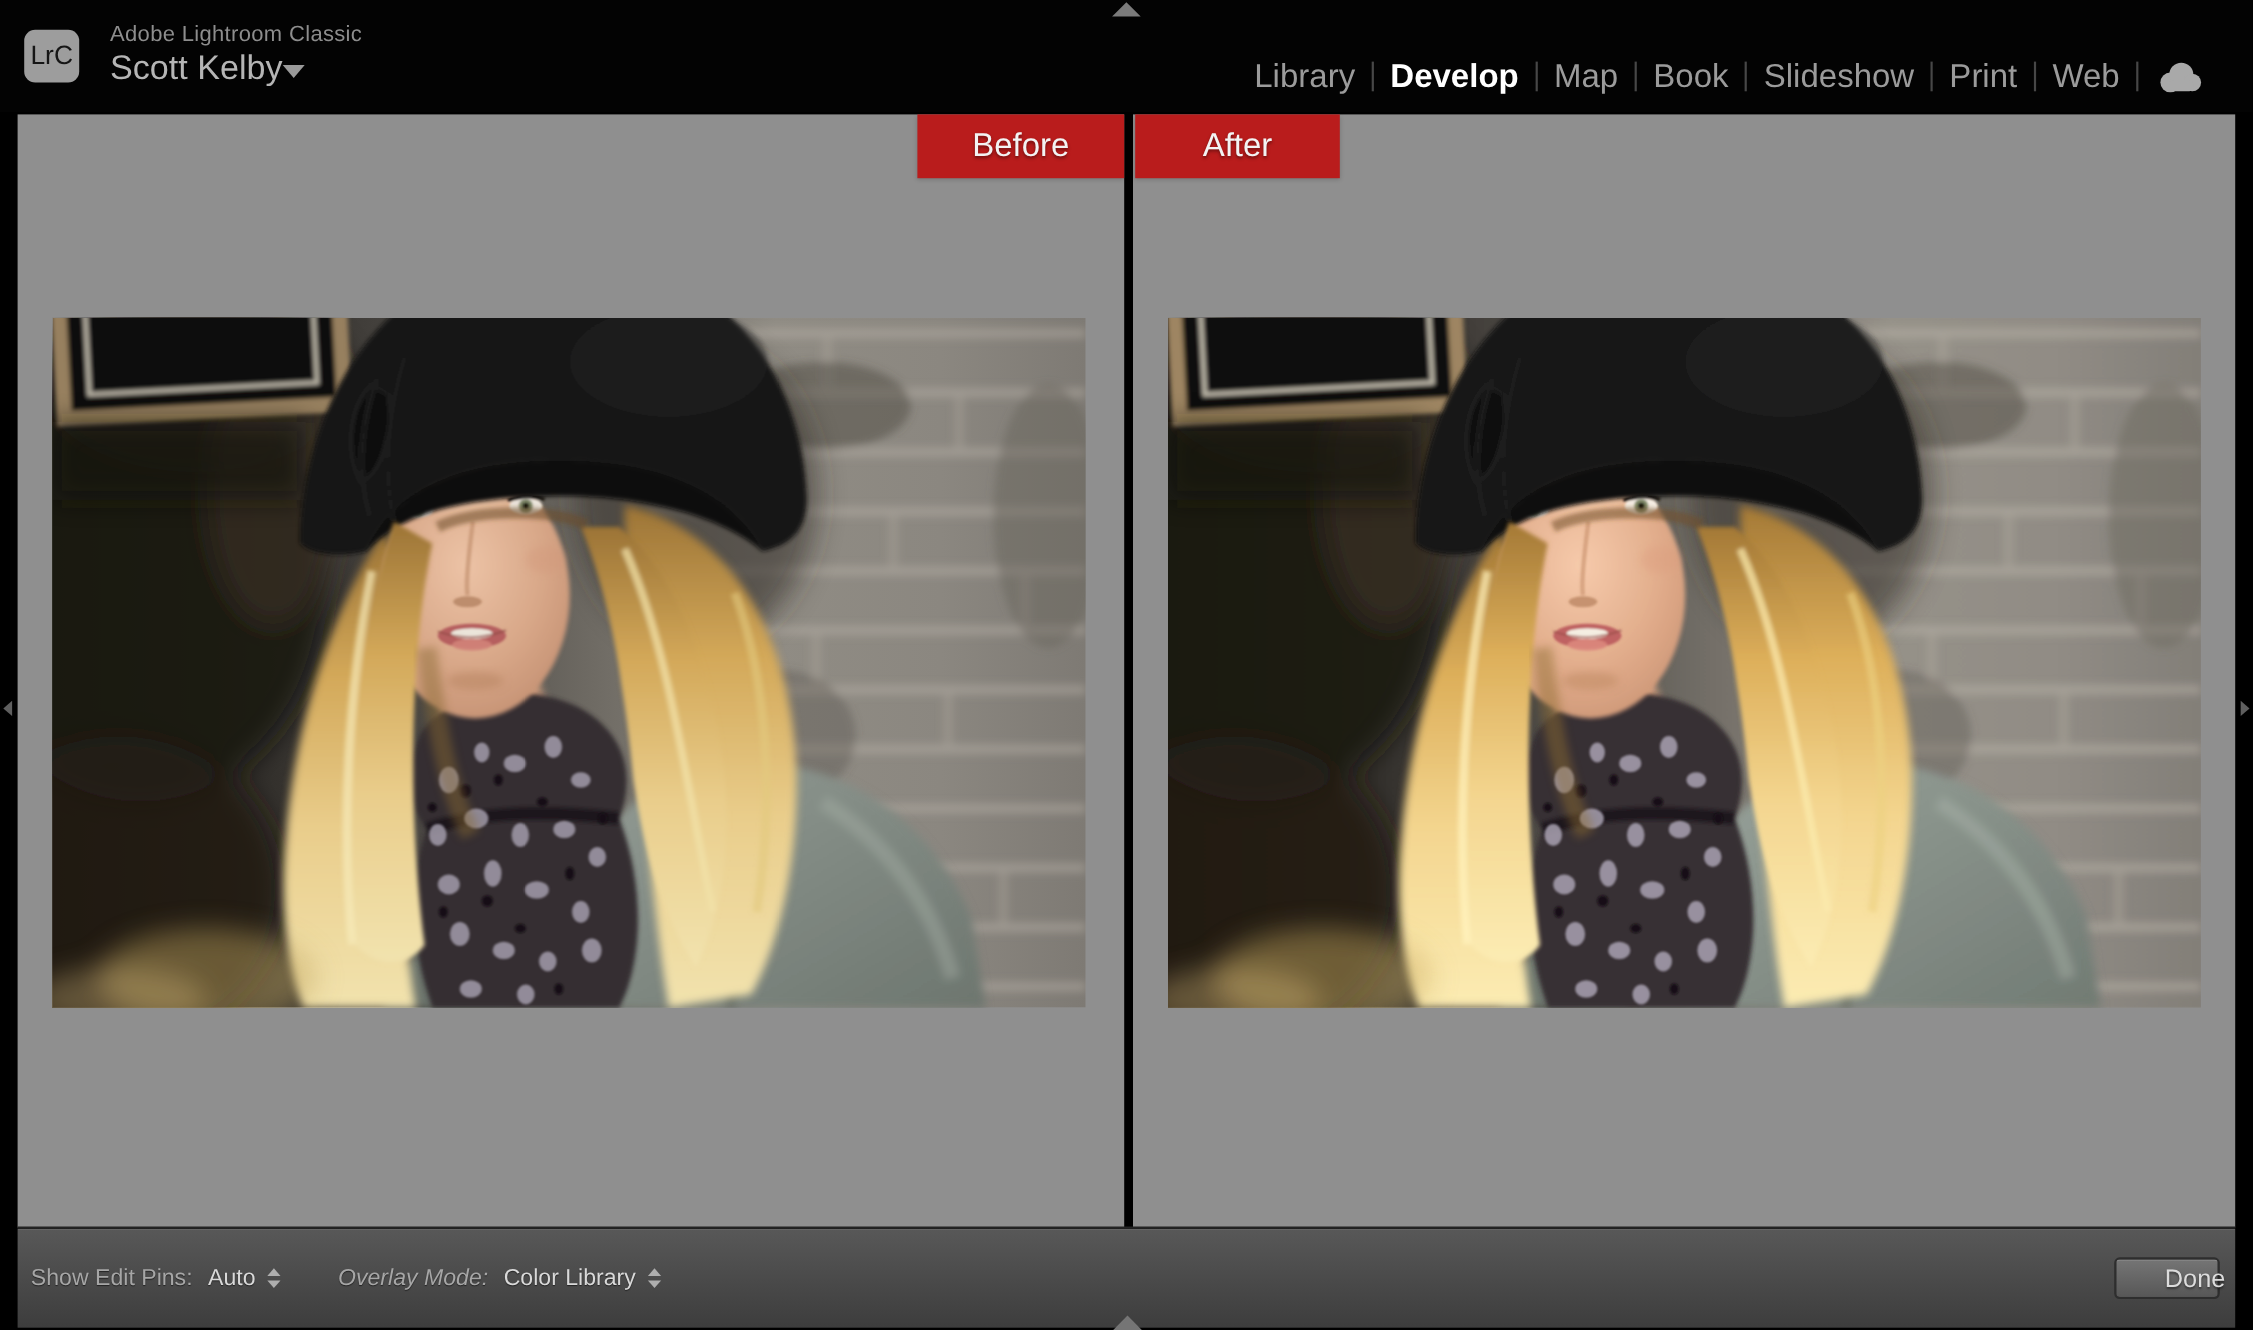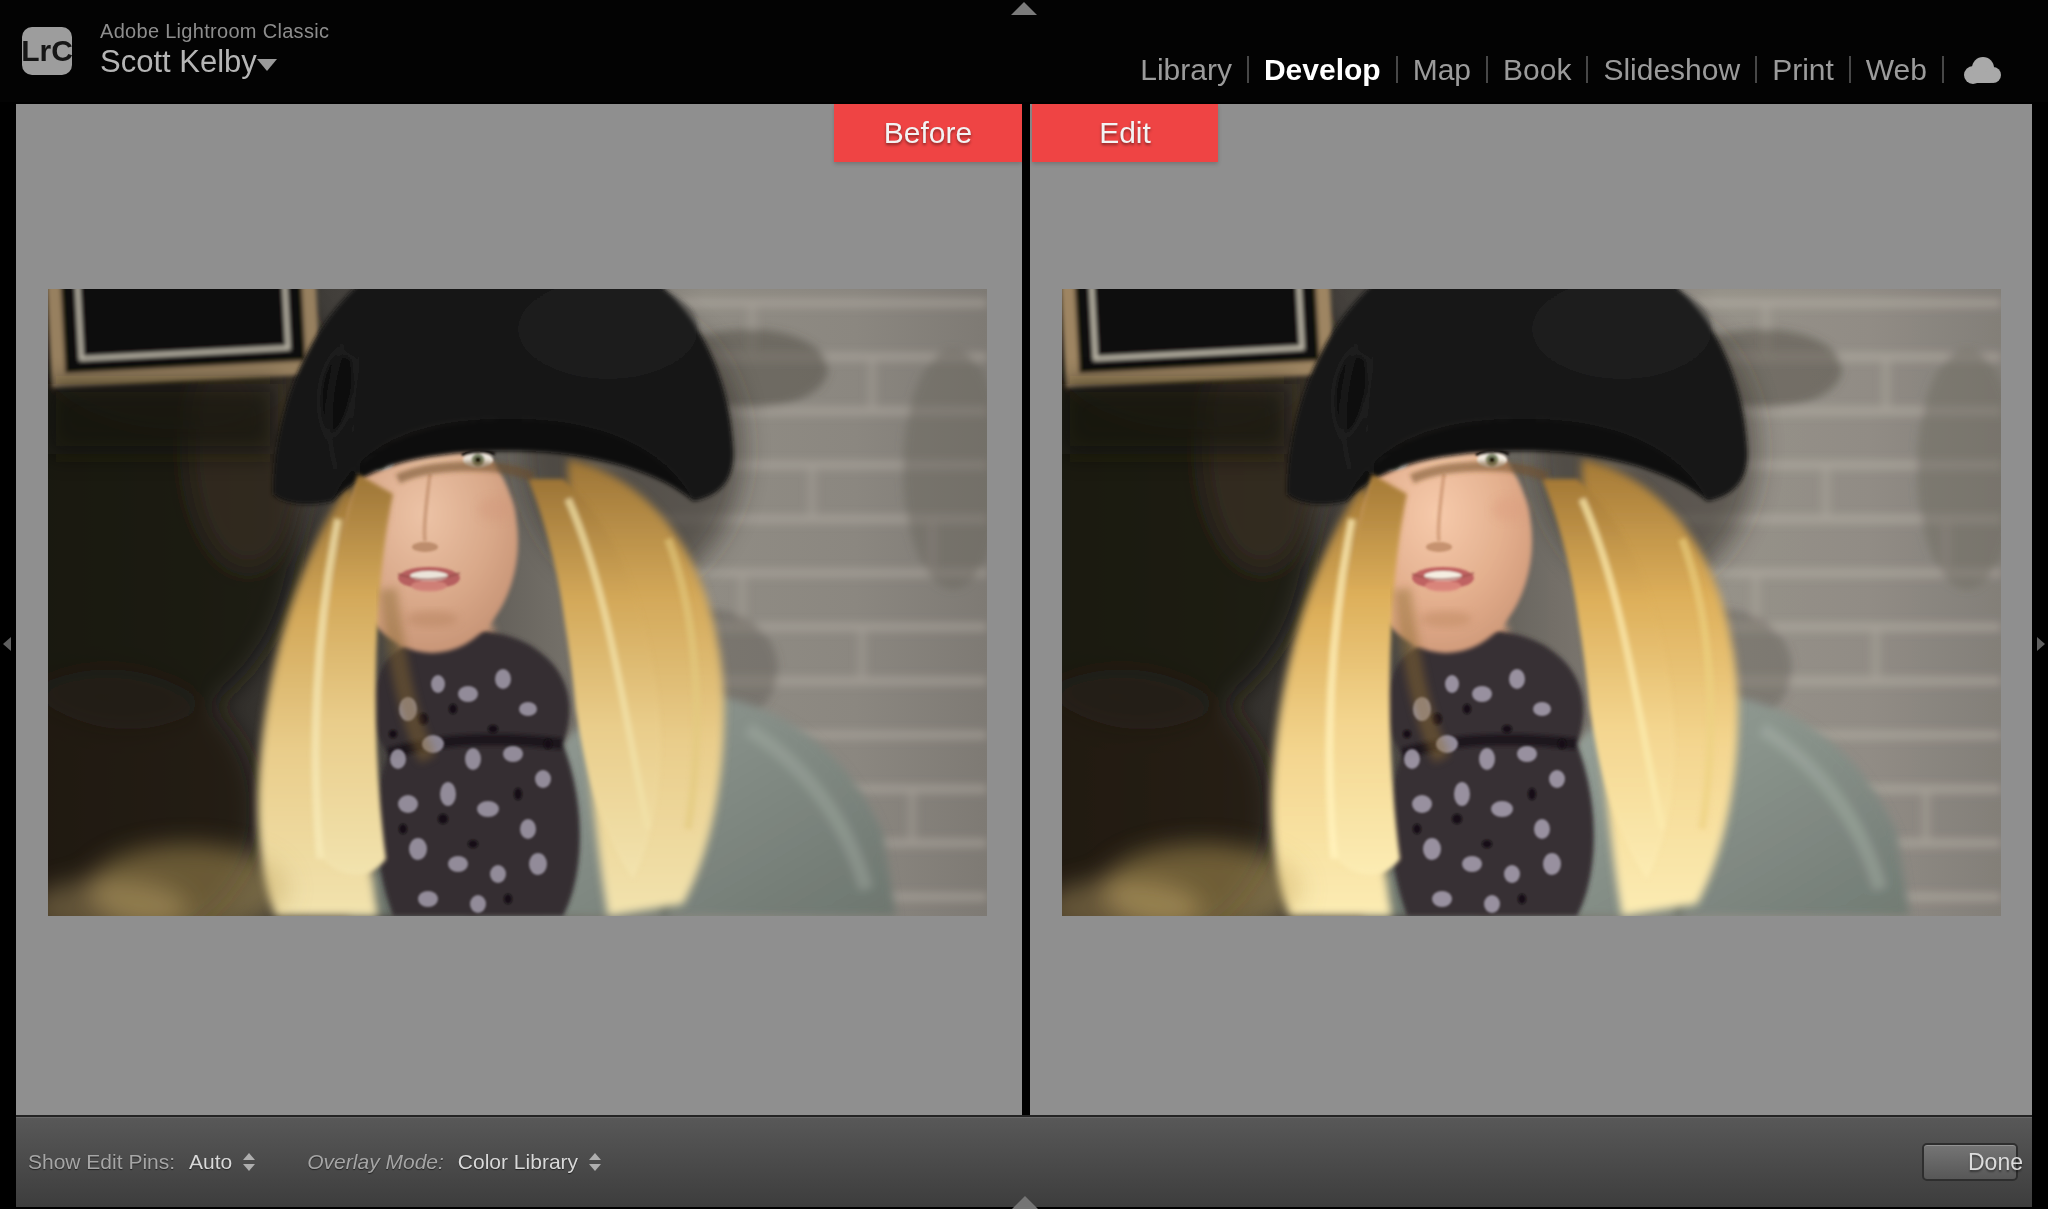--- a/index.html
+++ b/index.html
@@ -6,41 +6,41 @@
   html,body { width:2048px; height:1209px; overflow:hidden; }
   body { position:relative; background:#000; font-family:"Liberation Sans",sans-serif;
          -webkit-font-smoothing:antialiased; }
 
   
   .titlebar { position:absolute; left:0; top:0; width:2048px; height:102px; background:#030303; }
   .collapse-top { position:absolute; left:1011px; top:2px; width:0; height:0;
     border-left:13px solid transparent; border-right:13px solid transparent;
     border-bottom:13px solid #7b7b7b; cursor:pointer; }
   .logo { position:absolute; left:22px; top:27px; width:50px; height:48px; background:#9d9d9d;
-    border-radius:10px; color:#161616; font-size:30px; font-weight:700;
+    border-radius:10px; color:#161616; font-size:24px; font-weight:400;
     display:flex; align-items:center; justify-content:center; }
   .app-name { position:absolute; left:100px; top:20px; font-size:20px; color:#8d8d8d; letter-spacing:.3px; }
   .identity { position:absolute; left:100px; top:44px; font-size:31px; color:#b5b5b5;
     display:flex; align-items:center; cursor:pointer; }
   .caret-down { width:0; height:0; border-left:10px solid transparent;
     border-right:10px solid transparent; border-top:12px solid #9a9a9a; margin-top:5px; }
   .modules { position:absolute; right:44px; top:0; height:102px; display:flex;
     align-items:center; padding-top:37px; }
   .module { font-size:30px; color:#9b9b9b; padding:0 15px; cursor:pointer; white-space:nowrap; }
   .module.active { color:#ffffff; font-weight:600; }
   .msep { width:2px; height:27px; background:#474747; }
   .cloud-wrap { margin-left:16px; display:flex; align-items:center; cursor:pointer; }
 
   
   .workspace { position:absolute; left:0; top:102px; width:2048px; height:1086px; background:#000; }
   .pane { position:absolute; top:2px; height:1012px; background:#8f8f8f; }
   .pane.before { left:16px; width:1006px; }
   .pane.after  { left:1030px; width:1002px; }
   .pane-label { position:absolute; top:0; height:58px; line-height:58px; text-align:center;
-    font-size:30px; color:#f3f3f3; background:#ef4444;
+    font-size:30px; color:#f3f3f3; background:#b91c1c;
     text-shadow:0 2px 3px rgba(0,0,0,.45); box-shadow:0 2px 4px rgba(0,0,0,.18); }
   .pane.before .pane-label { right:0; width:188px; }
   .pane.after  .pane-label { left:2px;  width:186px; }
   .photo { position:absolute; left:32px; top:185px; width:939px; height:627px; display:block; cursor:pointer; }
   .photo.retouched { filter:brightness(1.04) saturate(1.03); }
 
   .edge-arrow { position:absolute; top:637px; width:0; height:0; cursor:pointer; }
   .edge-arrow.left  { left:3px;
     border-top:7px solid transparent; border-bottom:7px solid transparent; border-right:8px solid #5f5f5f; }
   .edge-arrow.right { right:3px;
@@ -310,21 +310,21 @@
 </header>
 
 <div class="workspace">
   <section class="pane before">
     <div class="pane-label">Before</div>
     <svg class="photo" viewBox="0 0 939 627" preserveAspectRatio="none" aria-label="Blonde woman wearing a black cloche hat, dark patterned scarf and gray jacket in front of a blurred brick wall">
       <use href="#photo-scene"></use>
     </svg>
   </section>
   <section class="pane after">
-    <div class="pane-label">Edit</div>
+    <div class="pane-label">After</div>
     <svg class="photo retouched" viewBox="0 0 939 627" preserveAspectRatio="none" aria-label="Blonde woman wearing a black cloche hat, dark patterned scarf and gray jacket in front of a blurred brick wall">
       <use href="#photo-scene"></use>
     </svg>
   </section>
 </div>
 
 <div class="edge-arrow left"></div>
 <div class="edge-arrow right"></div>
 
 <footer class="toolbar">

